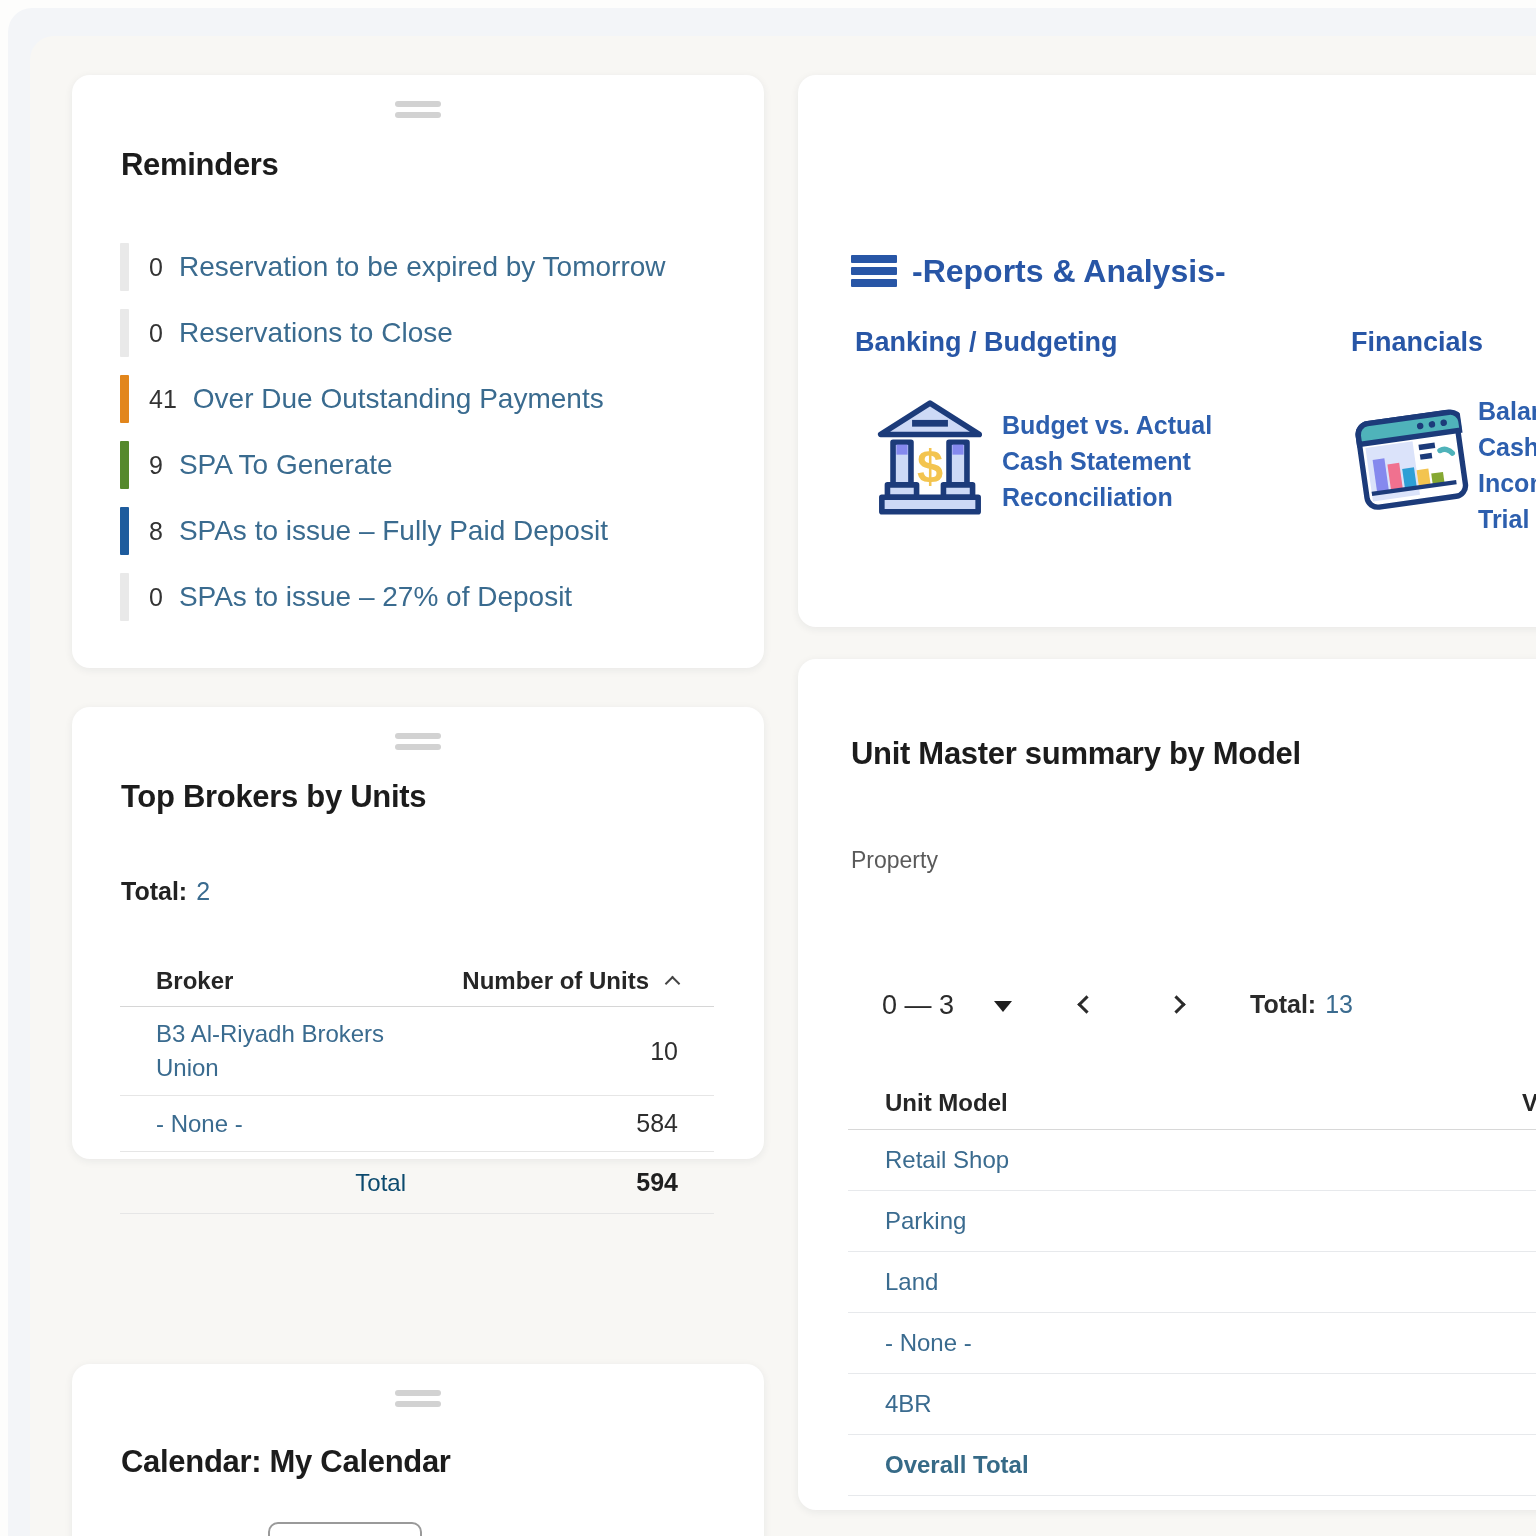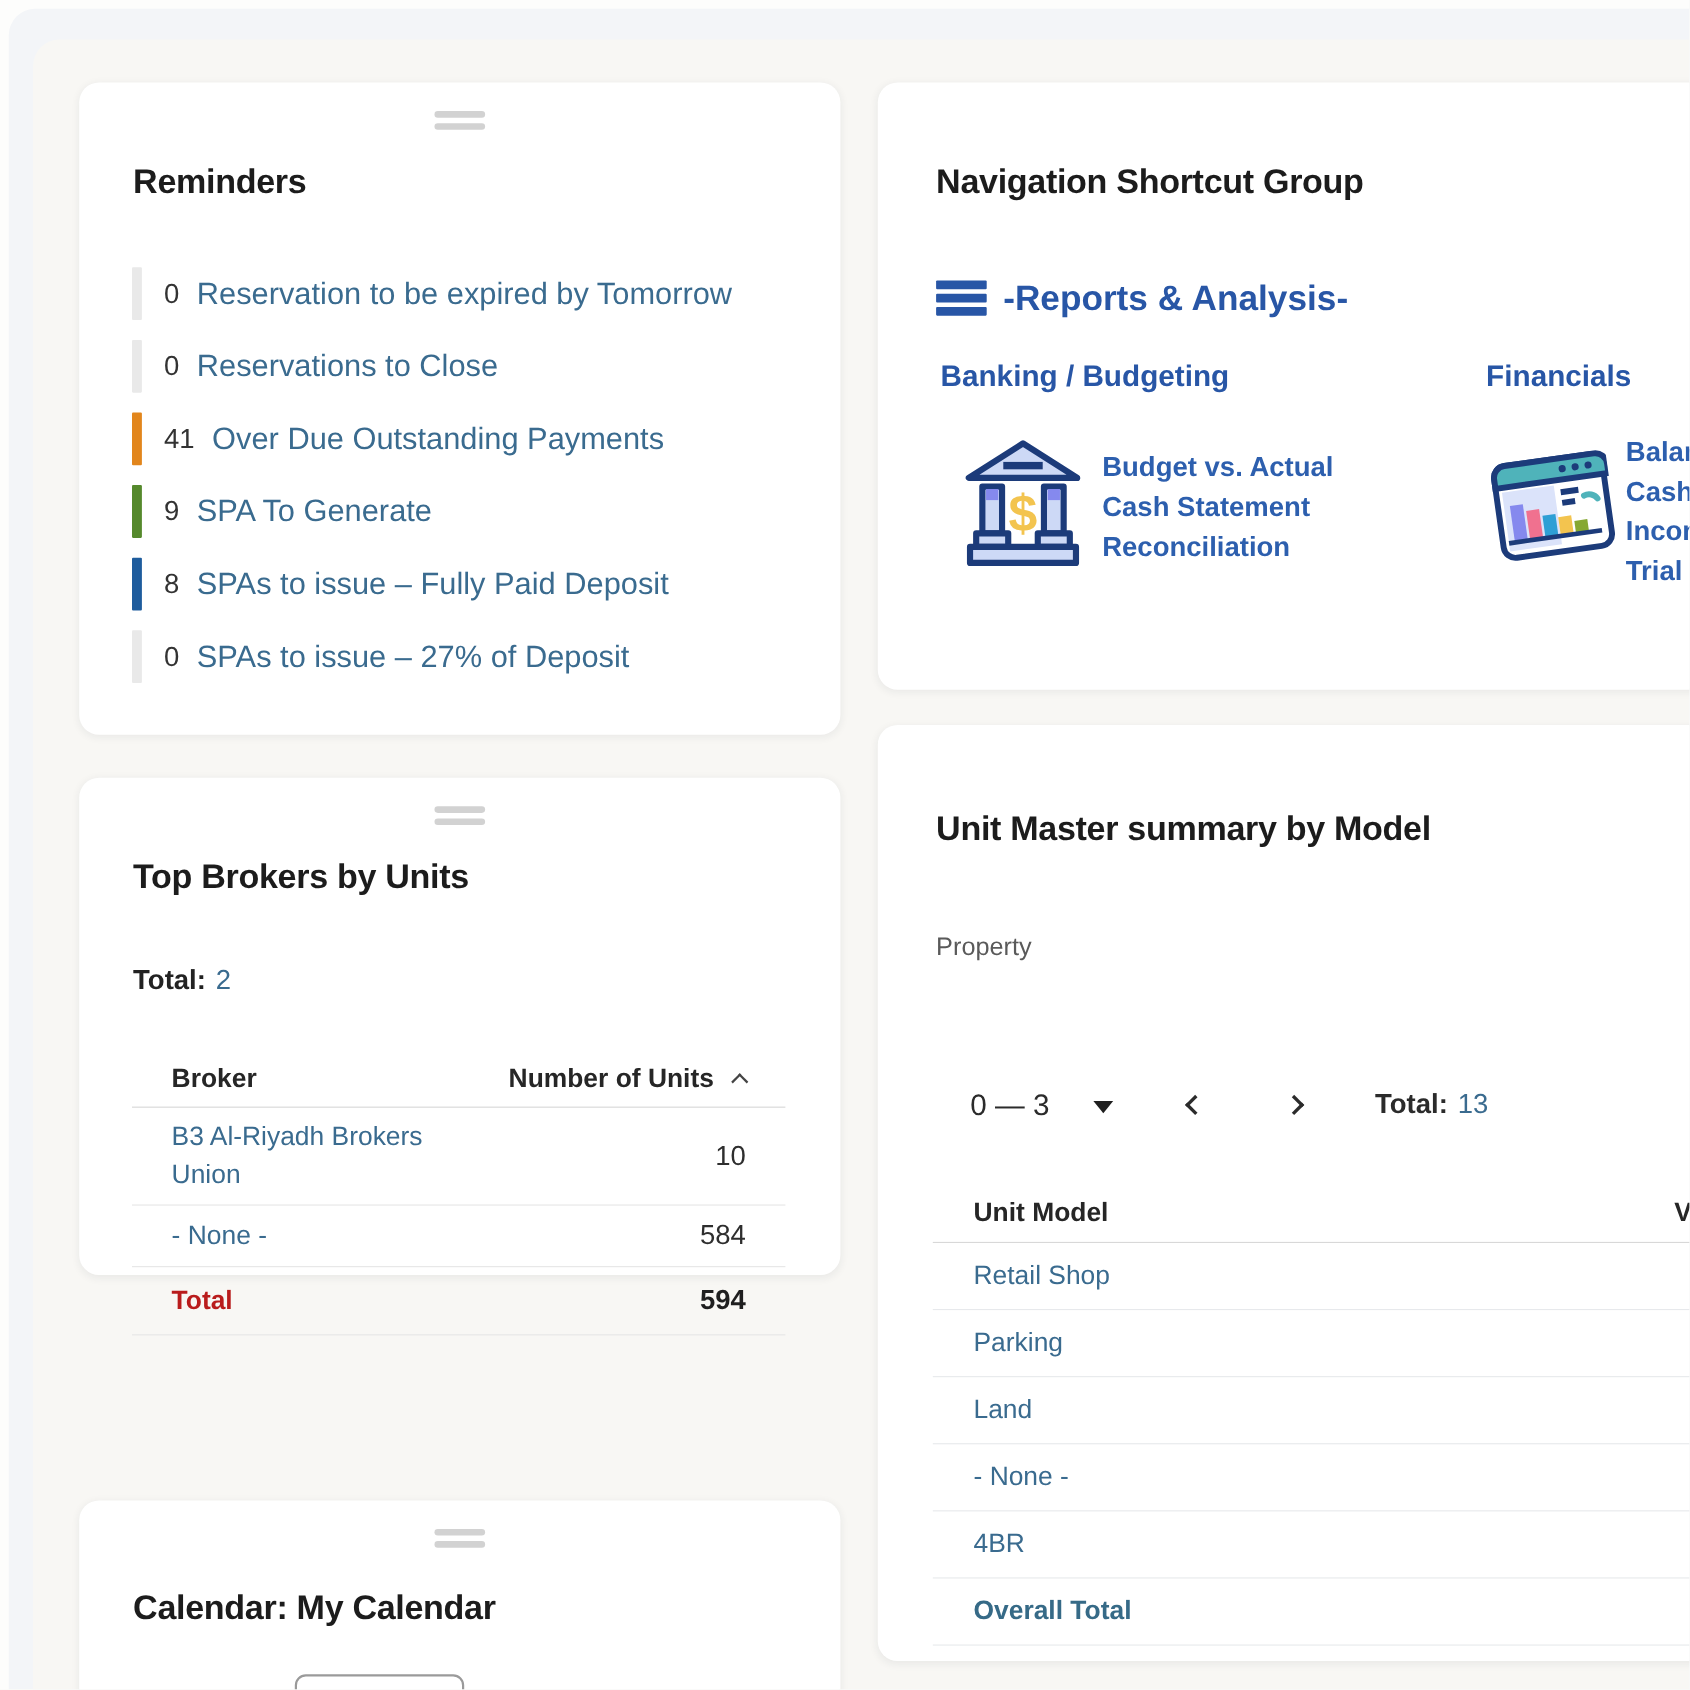--- a/index.html
+++ b/index.html
@@ -62,21 +62,21 @@
   .tb-head { display:flex; align-items:center; height:52px; padding:0 36px; border-bottom:1px solid #d6d6d6;
              font-size:24px; font-weight:700; color:#262626; }
   .tb-head .right { margin-left:auto; display:flex; align-items:center; gap:18px; }
   .chev { display:inline-block; width:13px; height:13px; border-left:3px solid #2b2b2b; border-bottom:3px solid #2b2b2b; }
   .chev-up { width:11px; height:11px; border-width:2.5px; border-color:#444; transform:rotate(135deg); margin-top:6px; cursor:pointer; }
   .tb-row { display:flex; align-items:center; padding:10px 36px; border-bottom:1px solid #e6e6e6; }
   .tb-row .broker { width:250px; font-size:24px; line-height:34px; color:#3a6b8f; cursor:pointer; }
   .tb-row .val { margin-left:auto; font-size:25px; color:#2e2e2e; }
   .tb-row.r2 { height:56px; }
   .tb-row.foot { height:62px; }
-  .tb-row.foot .broker { font-weight:700; color:#b91c1c; }
+  .tb-row.foot .broker { font-weight:400; color:#0c4a6e;text-align:right; }
   .tb-row.foot .val { font-weight:700; color:#1f1f1f; }
 
   
   #card-unit { left:798px; top:659px; width:778px; height:851px; }
   .prop-label { position:absolute; left:53px; top:188px; font-size:23px; color:#5a5a5a; }
   .um-select { position:absolute; left:53px; top:226px; width:613px; height:53px; background:#fff;
                border:2px solid #8d8d8d; border-radius:7px; display:flex; align-items:center; padding:0 22px; cursor:pointer; }
   .um-select .value { font-size:25px; color:#2b2b2b; }
   .tri-down { width:0; height:0; border-left:10px solid transparent; border-right:10px solid transparent; border-top:12px solid #1f1f1f; }
   .um-select .tri-down { margin-left:auto; }
@@ -143,21 +143,20 @@
       </div>
       <div class="rem-item">
         <span class="rem-bar" style="background: rgb(233, 233, 233);"></span>
         <span class="rem-count">0</span>
         <span class="rem-label">SPAs to issue – 27% of Deposit</span>
       </div>
     </div>
   </div>
 
   <div class="card" id="card-nav">
-    <div class="card-title" style="left:53px; top:72px;">Navigation Shortcut Group</div>
     <div class="nav-menu-row">
       <span class="hamburger">
           <i></i>
           <i></i>
           <i></i>
         </span>
       <span class="nav-menu-label">-Reports &amp; Analysis-</span>
     </div>
 
     <div class="nav-heading" id="nav-h-banking">Banking / Budgeting</div>

